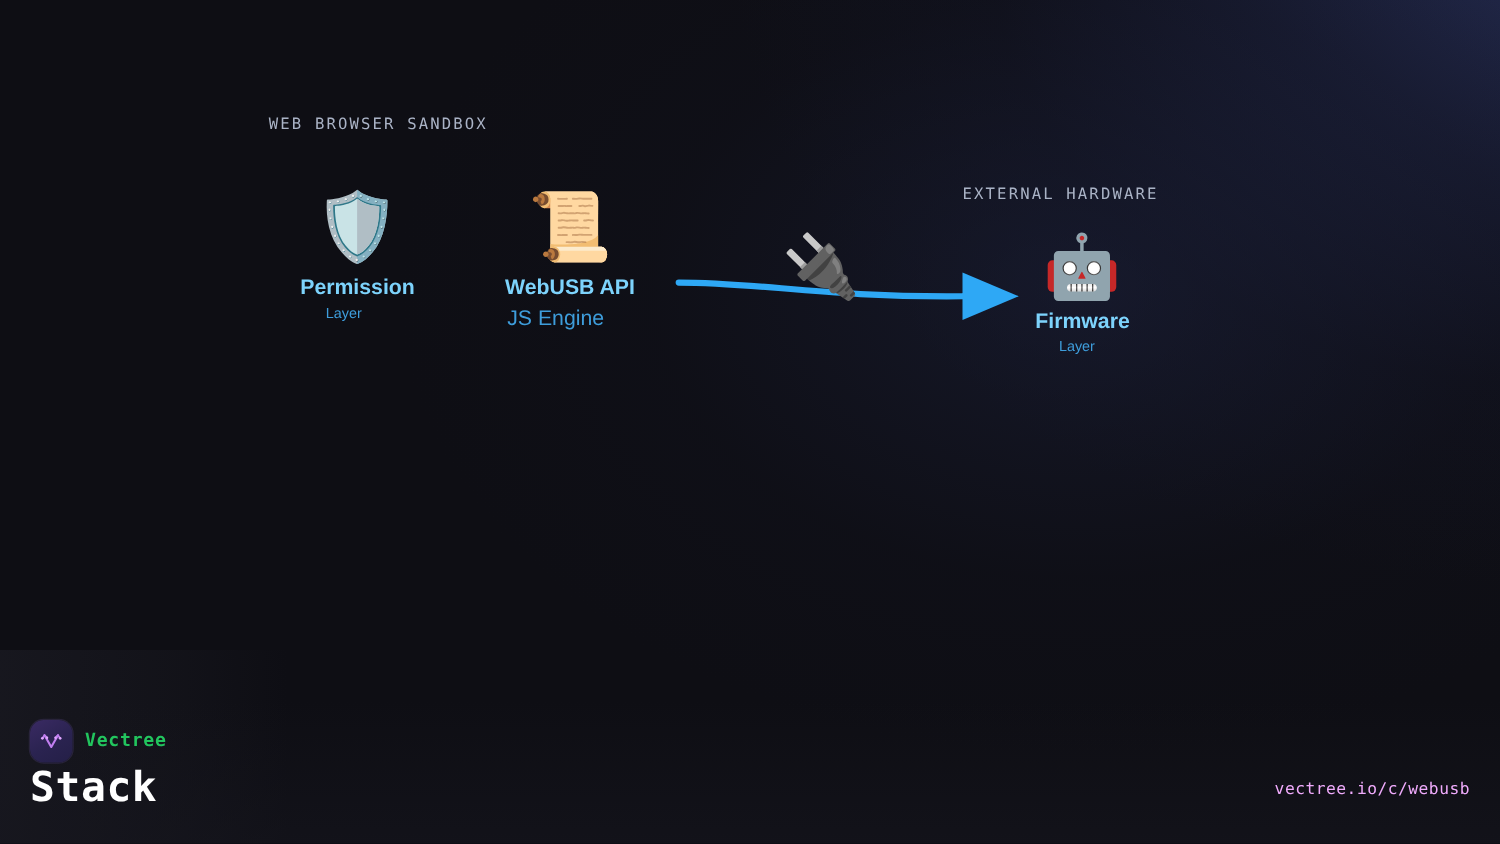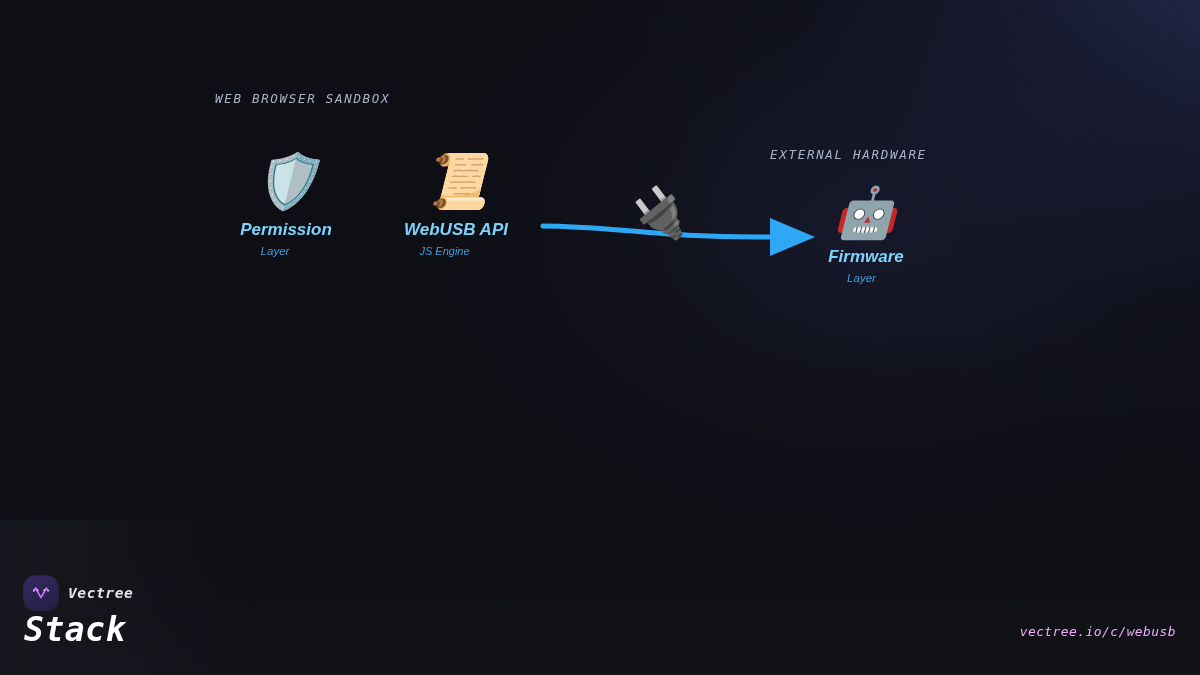--- a/index.html
+++ b/index.html
@@ -7,21 +7,20 @@
     padding: 0;
     background: #0d0d12;
   }
   #stage {
     position: relative;
     width: 1200px;
     height: 675px;
     overflow: hidden;
     background: #0e0e14;
     font-family: "Liberation Sans", sans-serif;
-    font-style: italic;
   }
   
   .bg-layer {
     position: absolute;
     inset: 0;
     pointer-events: none;
   }
   .bg-tr {
     background: radial-gradient(ellipse 900px 700px at 105% -8%,
                 rgba(38,46,86,0.95) 0%,
@@ -89,21 +88,21 @@
   }
 
   #node-permission { left: 286px; top: 155px; }
   #node-permission .glyph { font-size: 54px; }
   #node-permission .title { font-size: 17px; margin-top: 11px; }
   #node-permission .subtitle { font-size: 11.5px; margin-top: 5px; margin-right: 22px; }
 
   #node-webusbapi { left: 456px; top: 155px; }
   #node-webusbapi .glyph { font-size: 54px; }
   #node-webusbapi .title { font-size: 17px; margin-top: 11px; }
-  #node-webusbapi .subtitle { font-size: 11px; margin-top: 5px; margin-right: 23px; }
+  #node-webusbapi .subtitle { font-size: 17px; margin-top: 5px; margin-right: 23px; }
 
   #node-usbstack { left: 657px; top: 188px; }
   #node-usbstack .glyph { font-size: 50px; }
   #node-usbstack .title { font-size: 17px; margin-top: 9px; }
 
   #node-firmware { left: 866px; top: 188px; }
   #node-firmware .glyph { font-size: 50px; }
   #node-firmware .title { font-size: 17px; margin-top: 9px; }
   #node-firmware .subtitle { font-size: 11.5px; margin-top: 5px; margin-right: 9px; }
 
@@ -128,21 +127,21 @@
     display: flex;
     align-items: center;
     justify-content: center;
     box-shadow: 0 0 0 1px rgba(130,100,200,0.18);
   }
   #brand-name {
     font-family: "DejaVu Sans Mono", "Liberation Mono", monospace;
     font-size: 14.5px;
     font-weight: bold;
     letter-spacing: 0.6px;
-    color: #e5e5e5;
+    color: #22c55e;
     text-align: right;
   }
   #page-title {
     position: absolute;
     left: 24px;
     top: 610px;
     font-family: "DejaVu Sans Mono", "Liberation Mono", monospace;
     font-size: 33px;
     font-weight: bold;
     letter-spacing: 0.5px;

